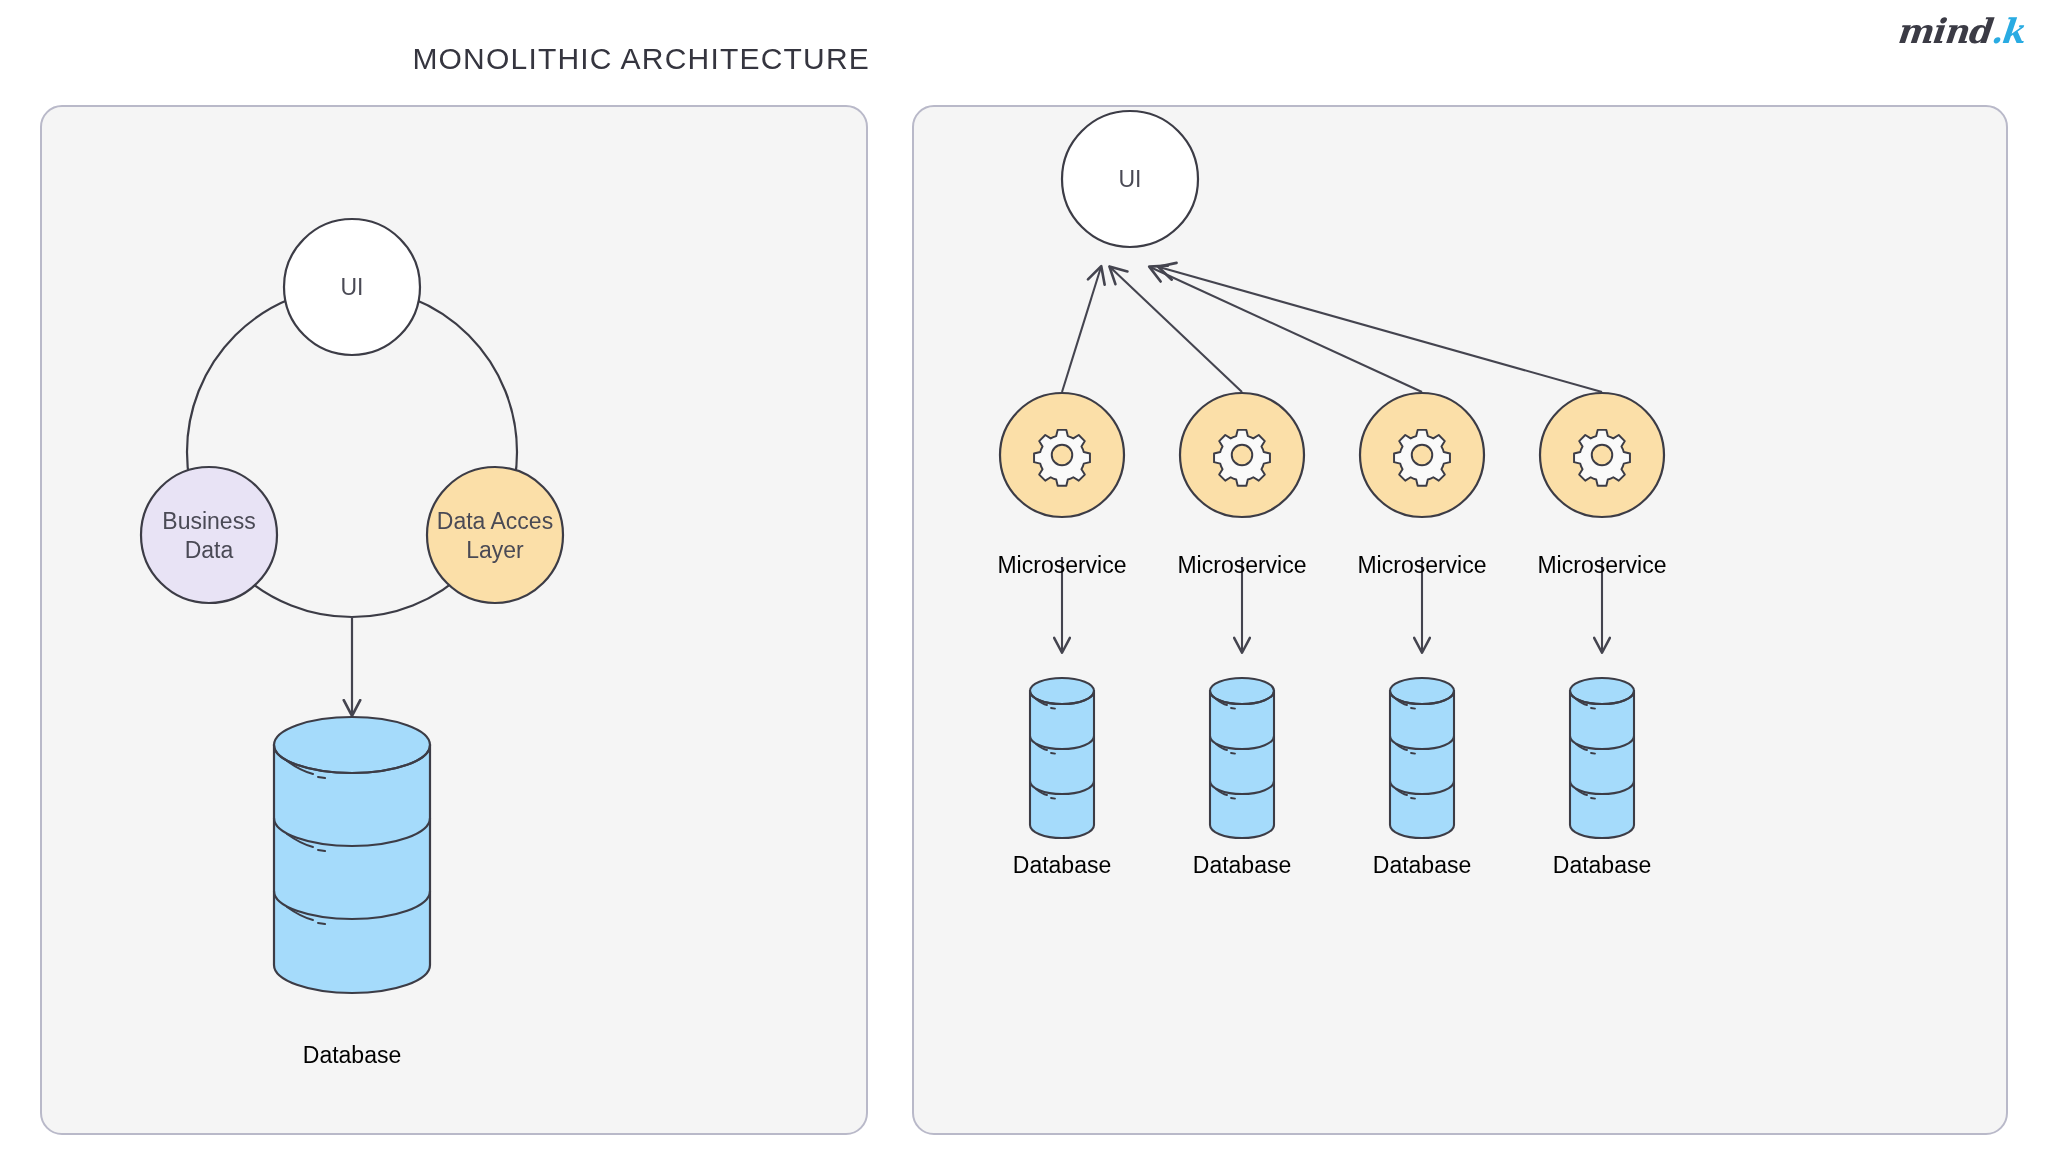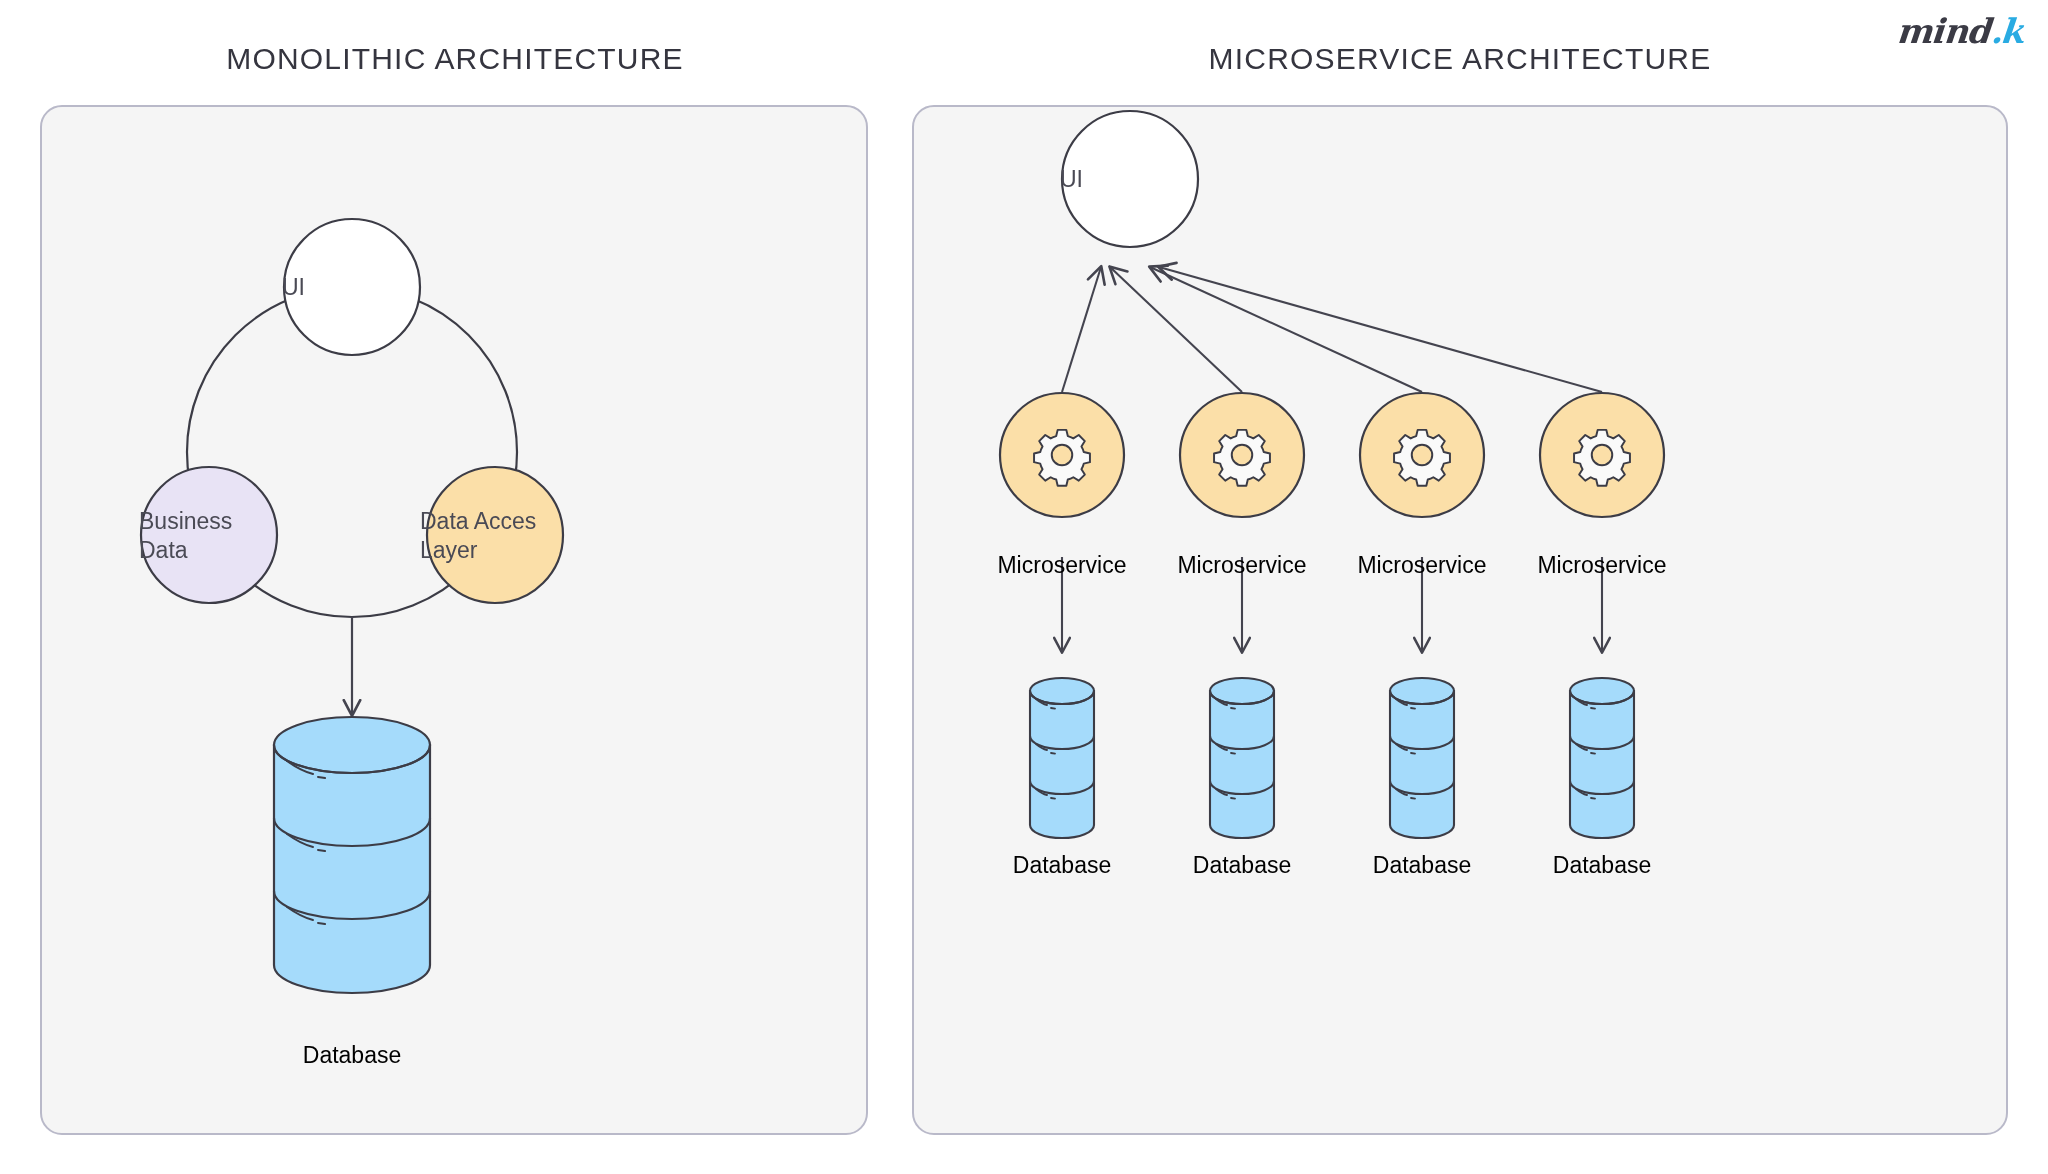--- a/index.html
+++ b/index.html
@@ -42,21 +42,21 @@
   .logo .logo-k    { color: #29abe2; }
 
   
   .panel-title {
     position: absolute;
     top: 42px;
     font-size: 30px;
     letter-spacing: 1.2px;
     font-weight: 400;
     color: #35353f;
-    text-align: center;
+    text-align: right;
     white-space: nowrap;
   }
   #title-mono { left: 40px; width: 830px; }
   #title-micro { left: 912px; width: 1096px; }
 
   
   .panel {
     position: absolute;
     background: #f5f5f5;
     border: 2px solid #b9b9c9;
@@ -69,20 +69,21 @@
   .panel-svg {
     position: absolute;
     left: 0;
     top: 0;
     overflow: visible;
   }
 
   
   .node-label {
     position: absolute;
+    text-align: center;
     font-size: 23px;
     line-height: 1.25;
     color: #4a4a55;
     white-space: pre-line;
     pointer-events: none;
   }
   .caption {
     position: absolute;
     text-align: center;
     font-size: 23px;
@@ -93,21 +94,20 @@
 </head>
 <body>
 
 <div class="stage">
 
   <div class="logo">
     <span>mind</span><span class="logo-dot">.</span><span class="logo-k">k</span>
   </div>
 
   <div class="panel-title" id="title-mono">MONOLITHIC ARCHITECTURE</div>
-  <div class="panel-title" id="title-micro">MICROSERVICE ARCHITECTURE</div>
 
   <div class="panel" id="panel-mono">
 
     <svg class="panel-svg" width="828" height="1030" viewBox="0 0 828 1030">
       <defs>
         <marker id="arrow-mono" viewBox="0 0 12 12" refX="10" refY="6" markerWidth="9" markerHeight="9" orient="auto-start-reverse">
           <path d="M1,1 L10.5,6 L1,11" fill="none" stroke="#44444f" stroke-width="1.6" stroke-linecap="round" stroke-linejoin="round"></path>
         </marker>
       </defs>
 

